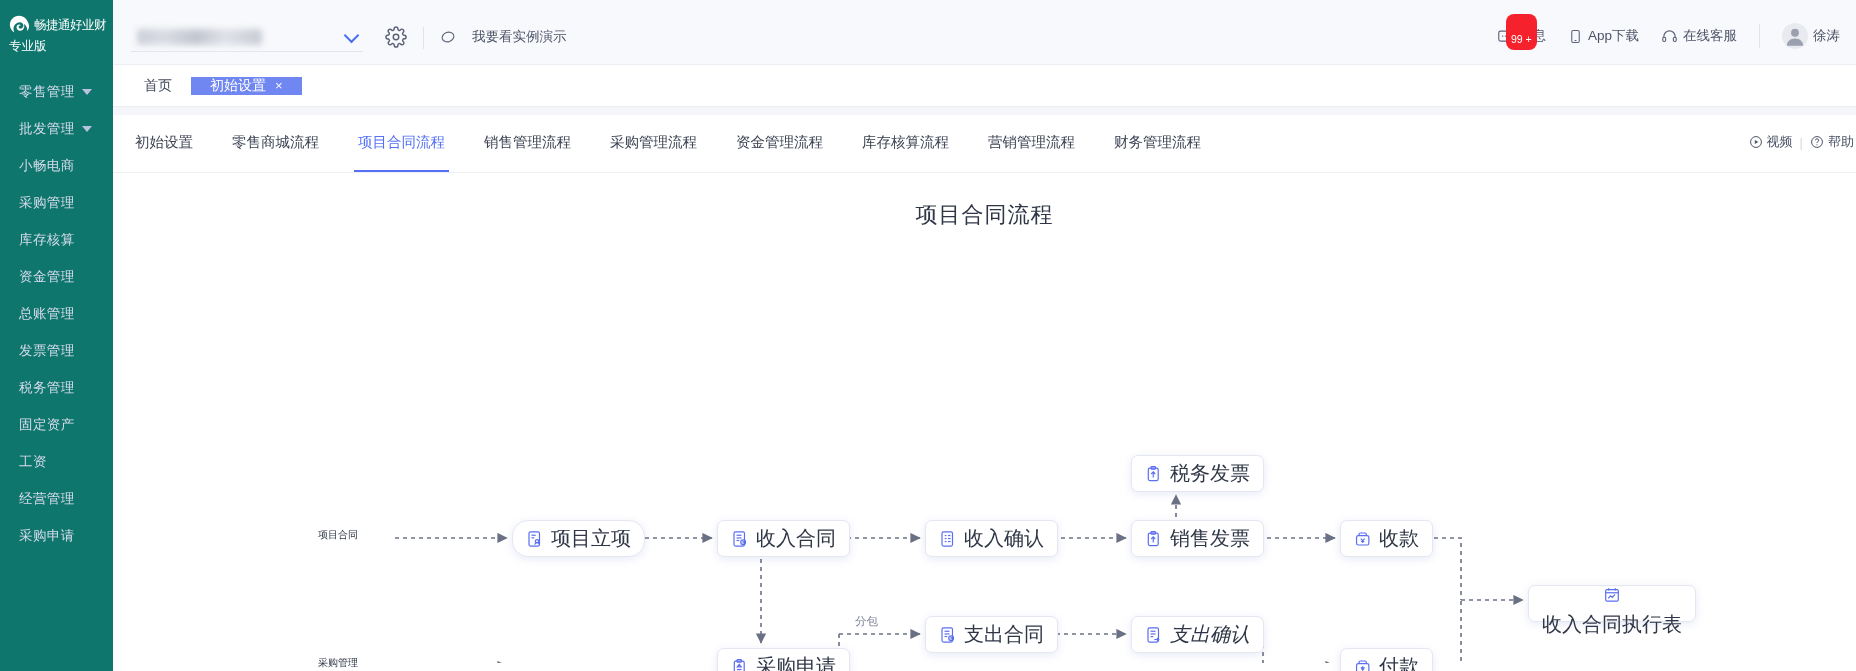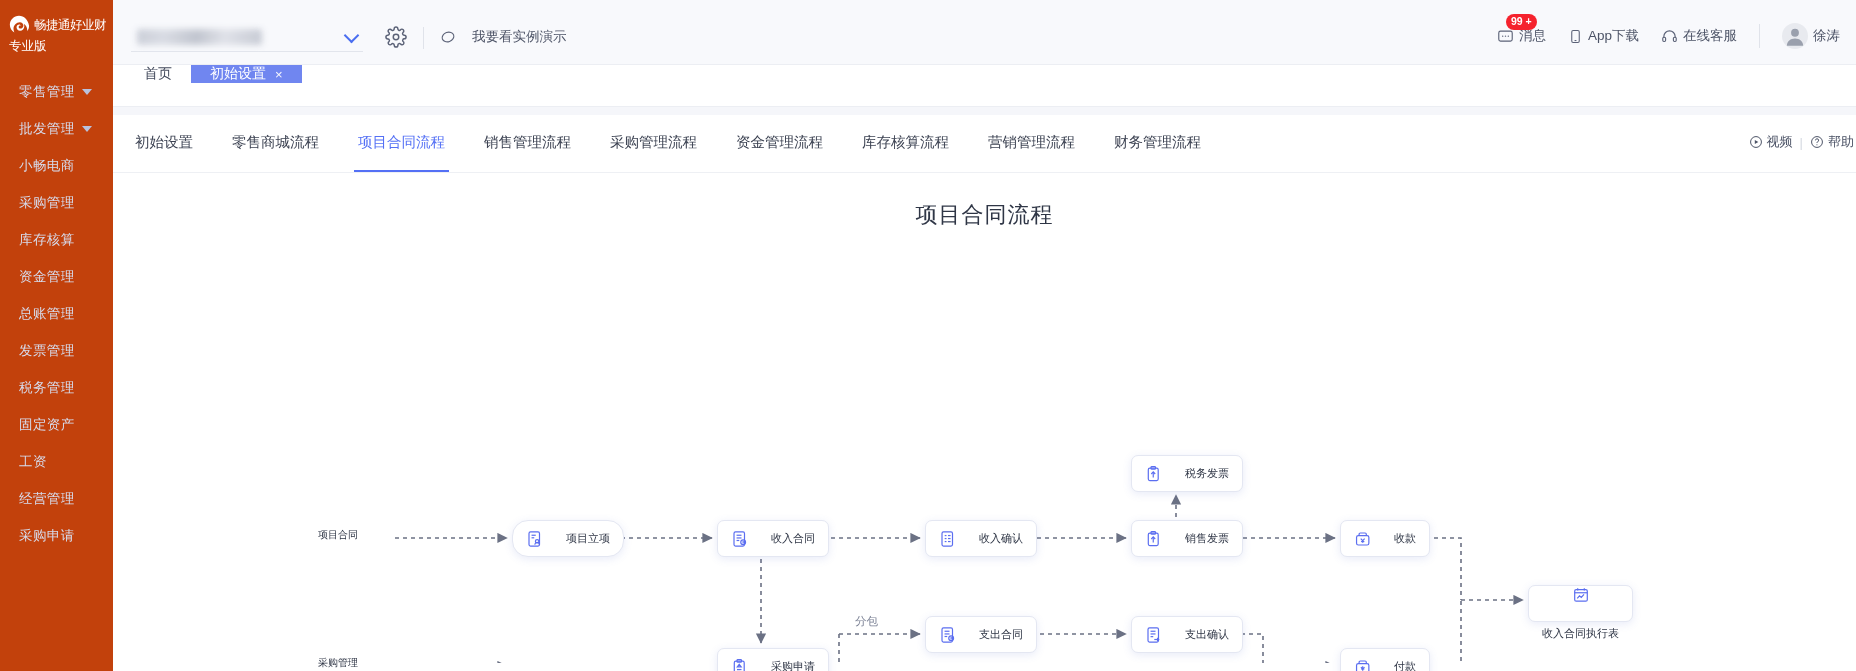--- a/index.html
+++ b/index.html
@@ -8,21 +8,21 @@
     width: 1856px; height: 671px;
     overflow: hidden;
     font-family: "Liberation Sans", "DejaVu Sans", sans-serif;
     background: #ffffff;
   }
   .app { position: relative; width: 1856px; height: 671px; display: flex; background:#f5f6fa; }
 
   
   .sidebar {
     width: 113px; height: 671px;
-    background: #c2410c;
+    background: #0f766e;
     flex: 0 0 113px;
     position: relative;
     overflow: hidden;
   }
   .logo-wrap {
     height: 65px;
     padding: 14px 0 0 8px;
     position: relative;
   }
   .logo-row { display: flex; align-items: center; gap: 4px; }
@@ -125,40 +125,40 @@
     position: relative;
   }
   .badge {
     position: absolute;
     top: -13px; left: 9px;
     background: #f5222d;
     color: #fff;
     font-size: 10.5px;
     line-height: 15px;
     height: 16px;
-    padding: 0 5px;
+    padding: 18px 5px;
     border-radius: 8px;
-    font-weight: bold;
+    font-weight: normal;
     white-space: nowrap;
   }
   .avatar-sep { width:1px; height: 24px; background:#e0e3ea; }
   .avatar {
     width: 26px; height: 26px; border-radius: 50%;
     background: #e8eaef;
     display: flex; align-items: center; justify-content: center;
     overflow: hidden;
   }
   .user-name { color: #4c5366; font-size: 13.5px; white-space: nowrap; overflow:hidden; max-width: 34px; }
 
   
   .pagetabs {
     height: 42px;
     background: #ffffff;
     display: flex;
-    align-items: flex-start;
+    align-items: center;
     padding-left: 12px;
     border-bottom: 1px solid #eceef3;
   }
   .ptab {
     display: flex; align-items: center; justify-content: center;
     padding: 0 19px;
     font-size: 14px;
     color: #434a5c;
     cursor: pointer;
   }
@@ -226,24 +226,24 @@
   }
   .flow-svg { position: absolute; left: 0; top: 0; }
   .node {
     position: absolute;
     height: 37px;
     background: #ffffff;
     border: 1px solid #e4e7f2;
     border-radius: 7px;
     display: flex;
     align-items: center;
-    gap: 22px;
+    gap: 7px;
     padding: 0 13px;
     box-shadow: 0 2px 9px rgba(80,100,200,0.13);
-    font-size: 11px;
+    font-size: 20px;
     color: #2f3646;
     white-space: nowrap;
     cursor: pointer;
   }
   .node .nicon { width: 18px; height: 18px; flex: 0 0 18px; display:block; }
   .rowlabel {
     position: absolute;
     font-size: 10px;
     color: #2f3646;
     white-space: nowrap;
@@ -588,21 +588,21 @@
                   <rect x="4" y="2.6" width="14" height="18.8" rx="2" fill="none" stroke="#5b6ef0" stroke-width="1.6"></rect>
                   <line x1="7.4" y1="7" x2="14" y2="7" fill="none" stroke="#5b6ef0" stroke-width="1.6"></line>
                   <line x1="7.4" y1="10.6" x2="14" y2="10.6" fill="none" stroke="#5b6ef0" stroke-width="1.6"></line>
                   <line x1="7.4" y1="14" x2="11" y2="14" fill="none" stroke="#5b6ef0" stroke-width="1.6"></line>
                   <circle cx="16.2" cy="16.4" r="3.2" fill="none" stroke="#5b6ef0" stroke-width="1.6"></circle>
                   <line x1="16.2" y1="14.8" x2="16.2" y2="18" fill="none" stroke="#5b6ef0" stroke-width="1.6"></line>
                 </svg>
               </span>
               <span>支出合同</span>
             </div>
-            <div class="node" style="left: 1018px; top: 443px;">
+            <div class="node" style="left: 1018px; top: 443px; font-style: italic;">
               <span style="display: flex;">
                 <svg class="nicon" viewBox="0 0 24 24">
                   <rect x="4" y="2.6" width="14" height="18.8" rx="2" fill="none" stroke="#5b6ef0" stroke-width="1.6"></rect>
                   <line x1="7.4" y1="7" x2="14" y2="7" fill="none" stroke="#5b6ef0" stroke-width="1.6"></line>
                   <line x1="7.4" y1="10.6" x2="14" y2="10.6" fill="none" stroke="#5b6ef0" stroke-width="1.6"></line>
                   <line x1="7.4" y1="14.2" x2="11" y2="14.2" fill="none" stroke="#5b6ef0" stroke-width="1.6"></line>
                   <path d="M12.4 18h5.6" fill="none" stroke="#5b6ef0" stroke-width="1.6"></path>
                   <path d="M16.2 16l2 2-2 2" fill="none" stroke="#5b6ef0" stroke-width="1.6"></path>
                 </svg>
               </span>

